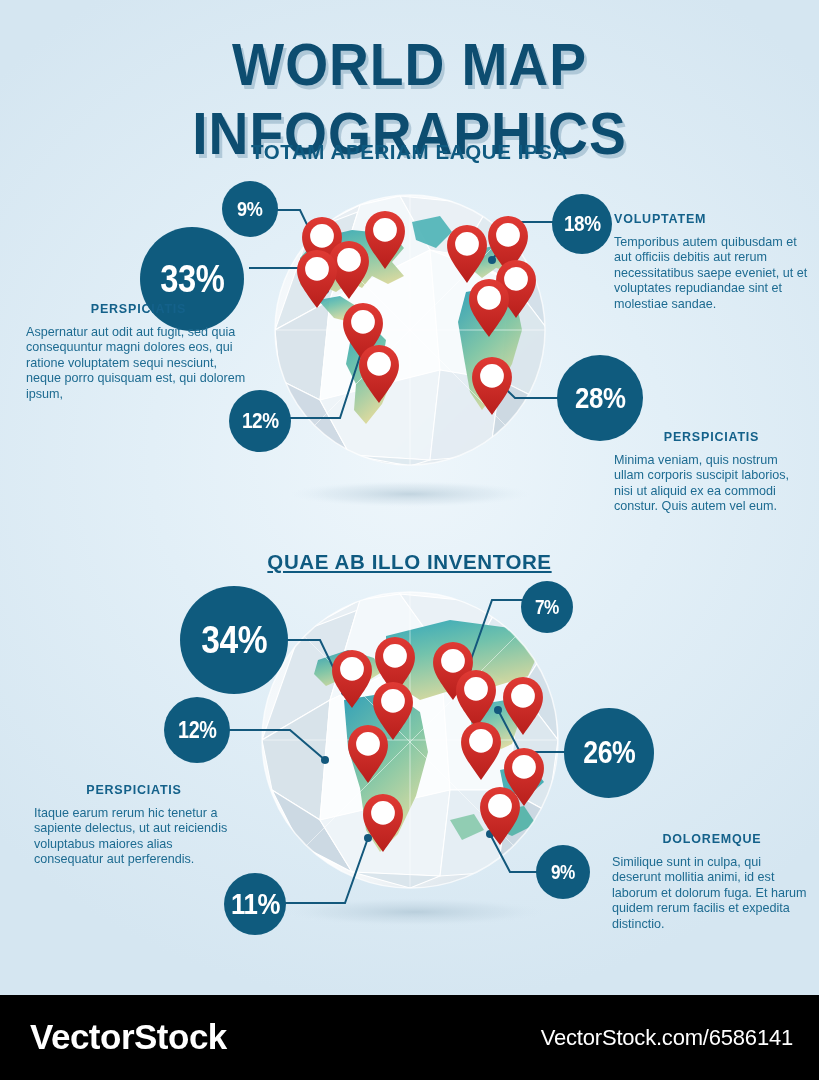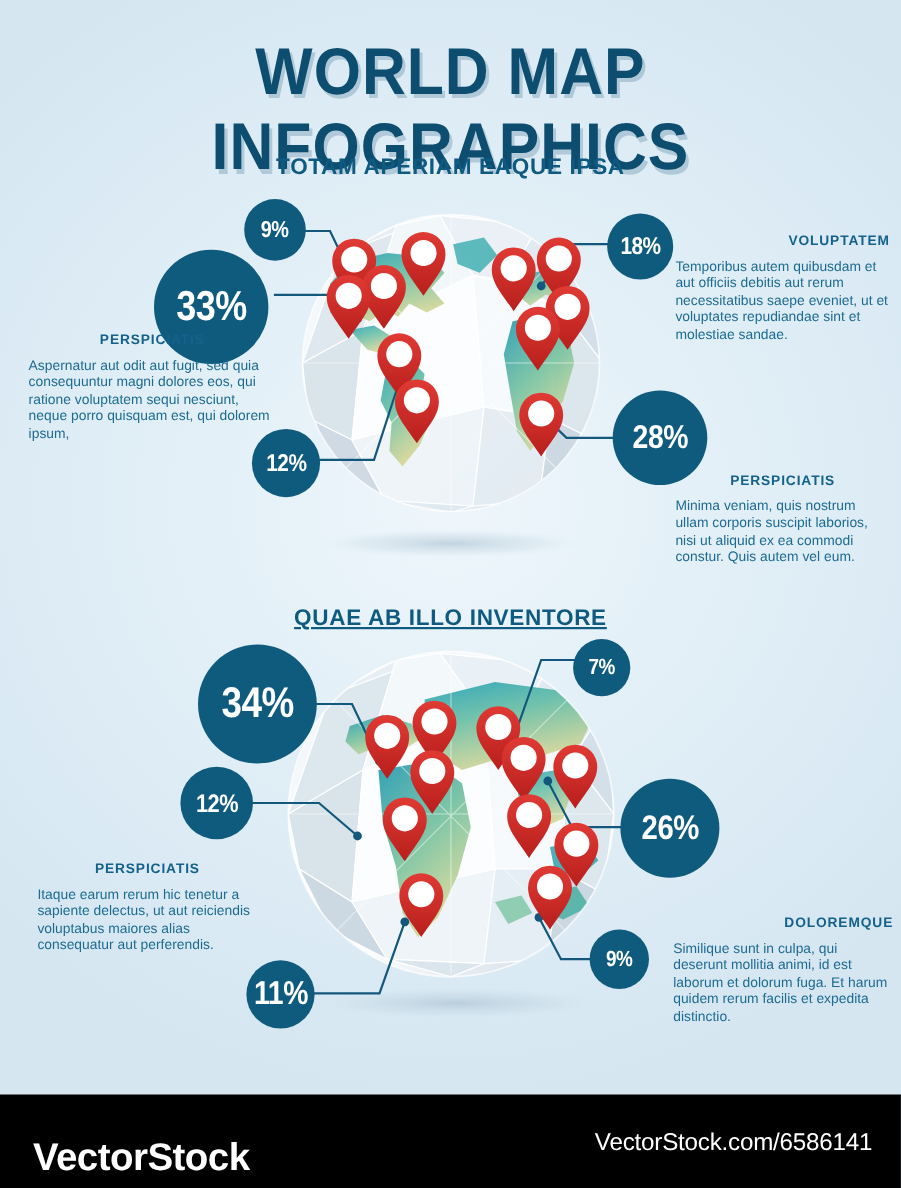--- a/index.html
+++ b/index.html
@@ -41,45 +41,45 @@
   .block h3 {
     font-size:12.5px; font-weight:bold; letter-spacing:0.8px;
     color:#14618a; margin-bottom:9px;
   }
   .block p {
     font-size:12.6px; line-height:15.4px; color:#1d6b91;
   }
   #blk-persp   { left:26px;  top:302px; width:225px; }
   #blk-persp h3{ text-align:center; }
   #blk-volu    { left:614px; top:212px; width:195px; }
-  #blk-volu h3 { text-align:right; }
+  #blk-volu h3 { text-align:left; }
   #blk-exer    { left:614px; top:430px; width:195px; }
   #blk-exer h3 { text-align:center; }
   #blk-accu    { left:34px;  top:783px; width:200px; }
   #blk-accu h3 { text-align:center; }
   #blk-dolo    { left:612px; top:832px; width:200px; }
-  #blk-dolo h3 { text-align:right; }
+  #blk-dolo h3 { text-align:center; }
 
   
   .badge {
     position:absolute; border-radius:50%;
     background:#0f5b7e; color:#ffffff;
     display:flex; align-items:center; justify-content:center;
     font-weight:bold; letter-spacing:-0.5px;
     font-family:"Liberation Sans", sans-serif;
   }
   .badge span { transform:scaleX(0.86); display:block; }
 
   
   #footer {
     position:absolute; left:0; top:995px; width:819px; height:85px;
     background:#000000;
   }
   #footer .logo {
-    position:absolute; left:30px; top:38px;
+    position:absolute; left:30px; top:22px;
     color:#ffffff; font-size:35px; font-weight:bold; letter-spacing:-0.5px;
   }
   #footer .url {
     position:absolute; right:26px; top:30px;
     color:#ffffff; font-size:22px; letter-spacing:-0.2px;
   }
 
   svg.layer { position:absolute; left:0; top:0; }
 </style>
 </head>

